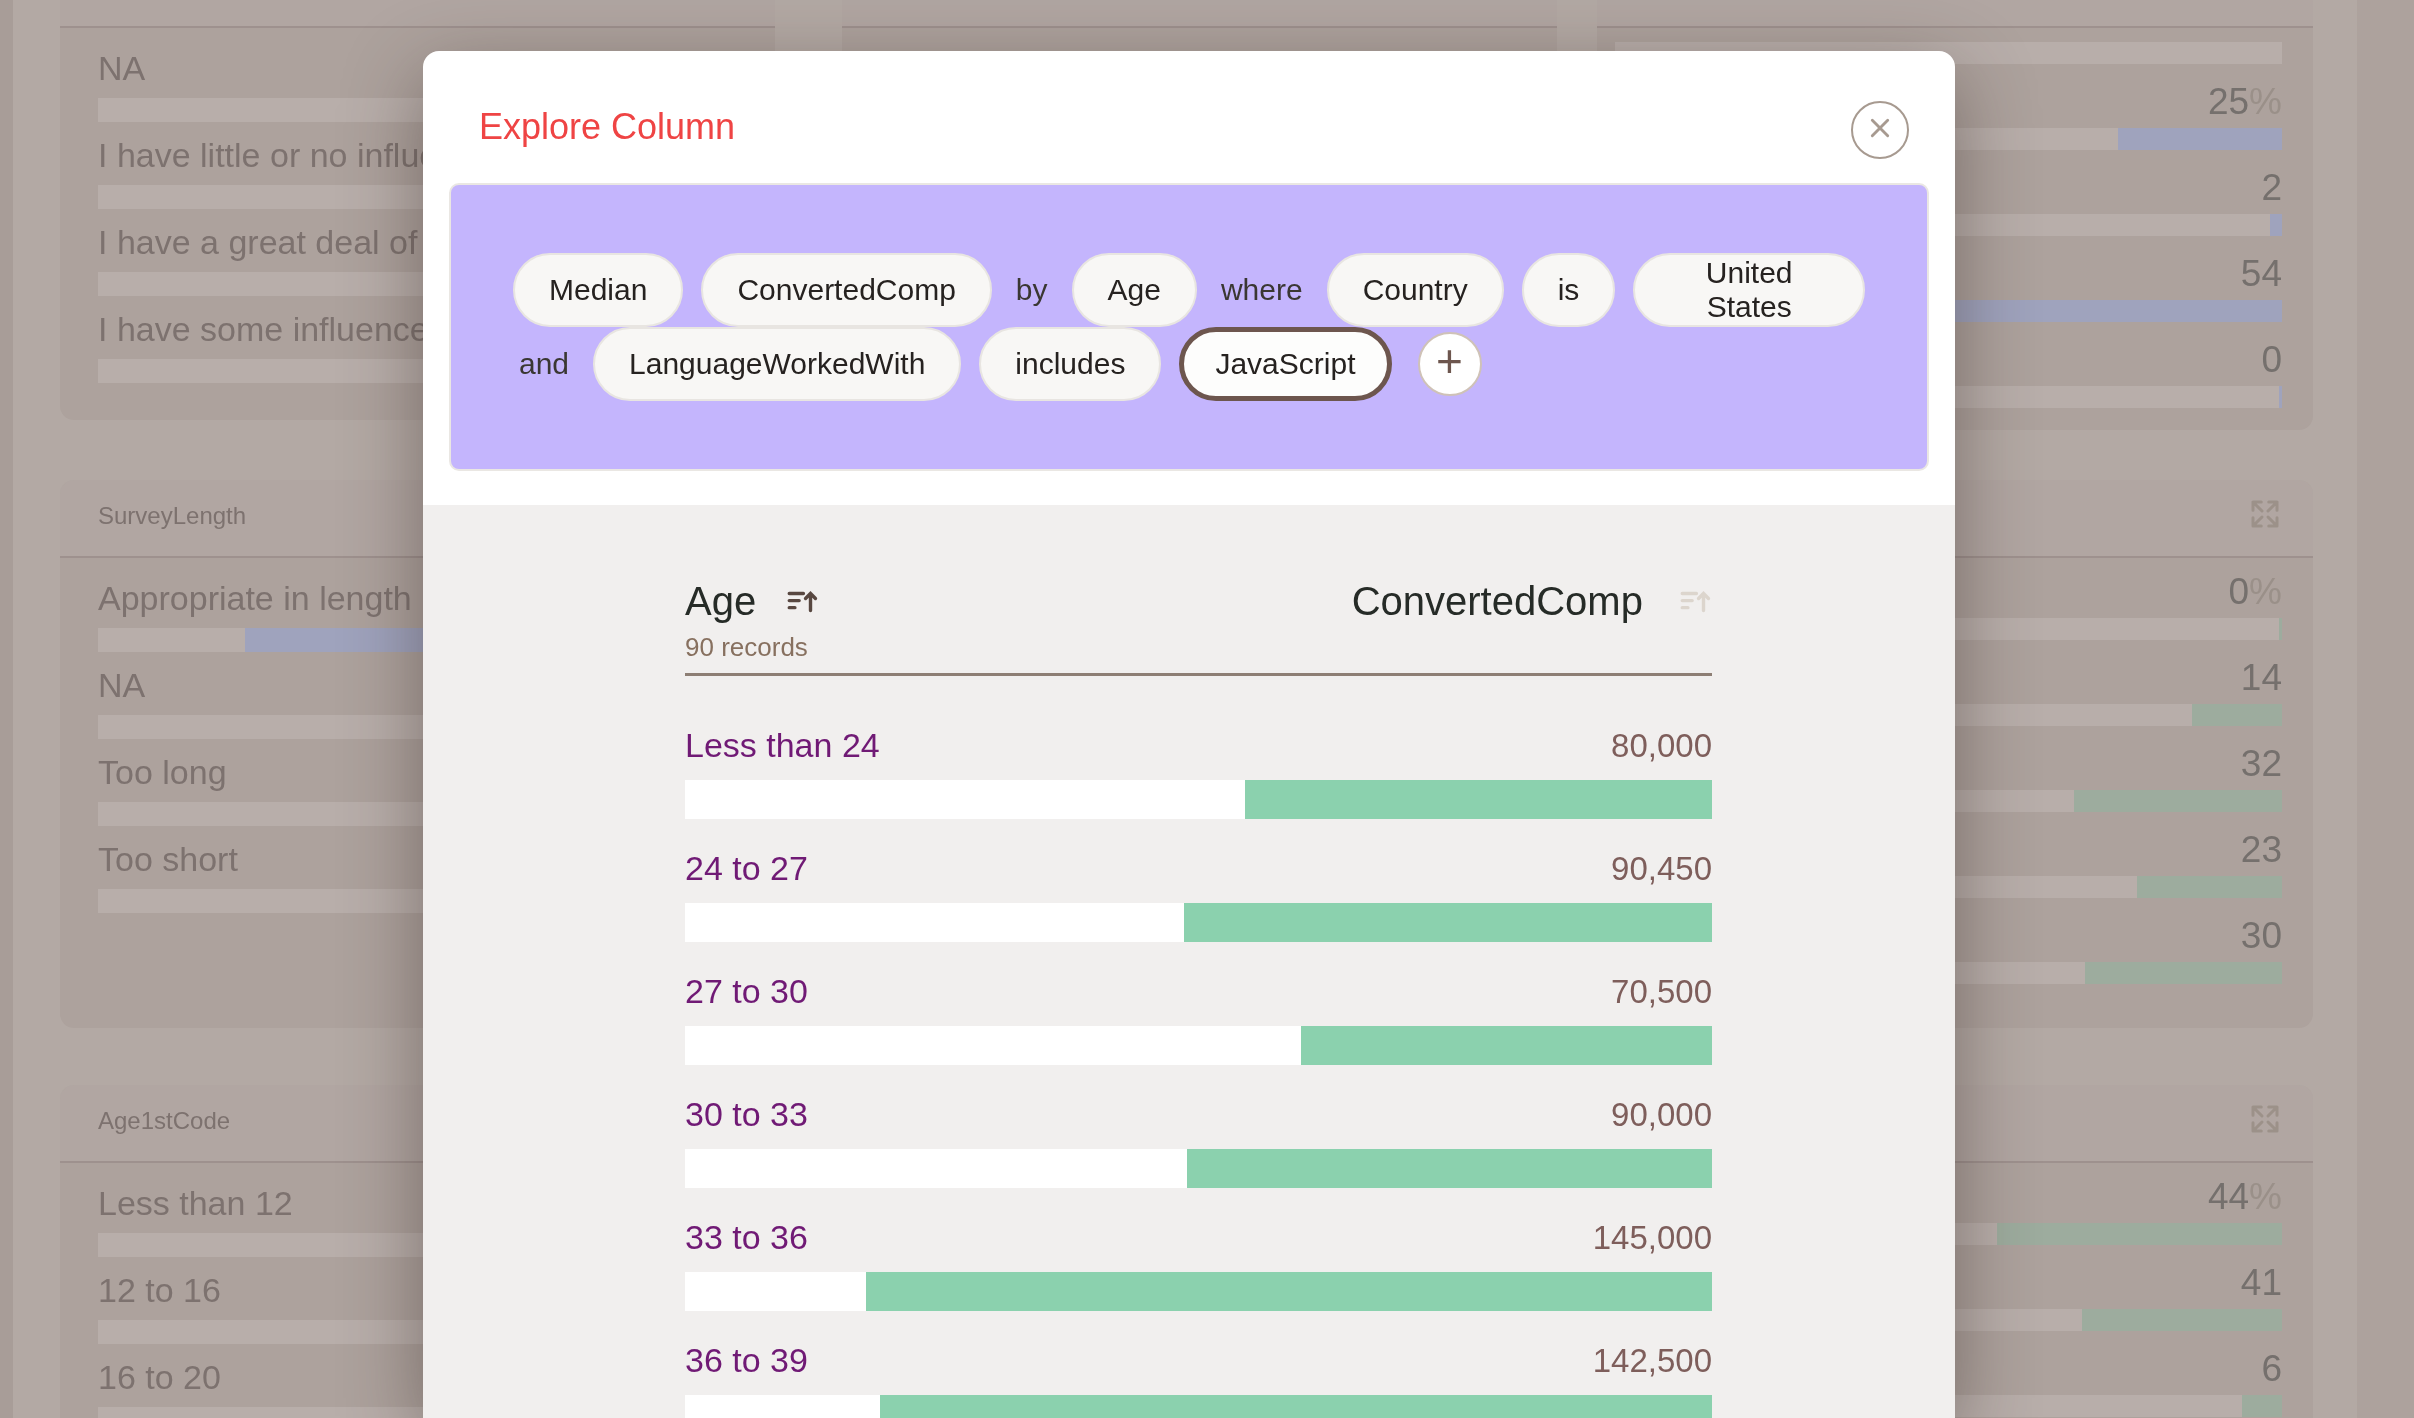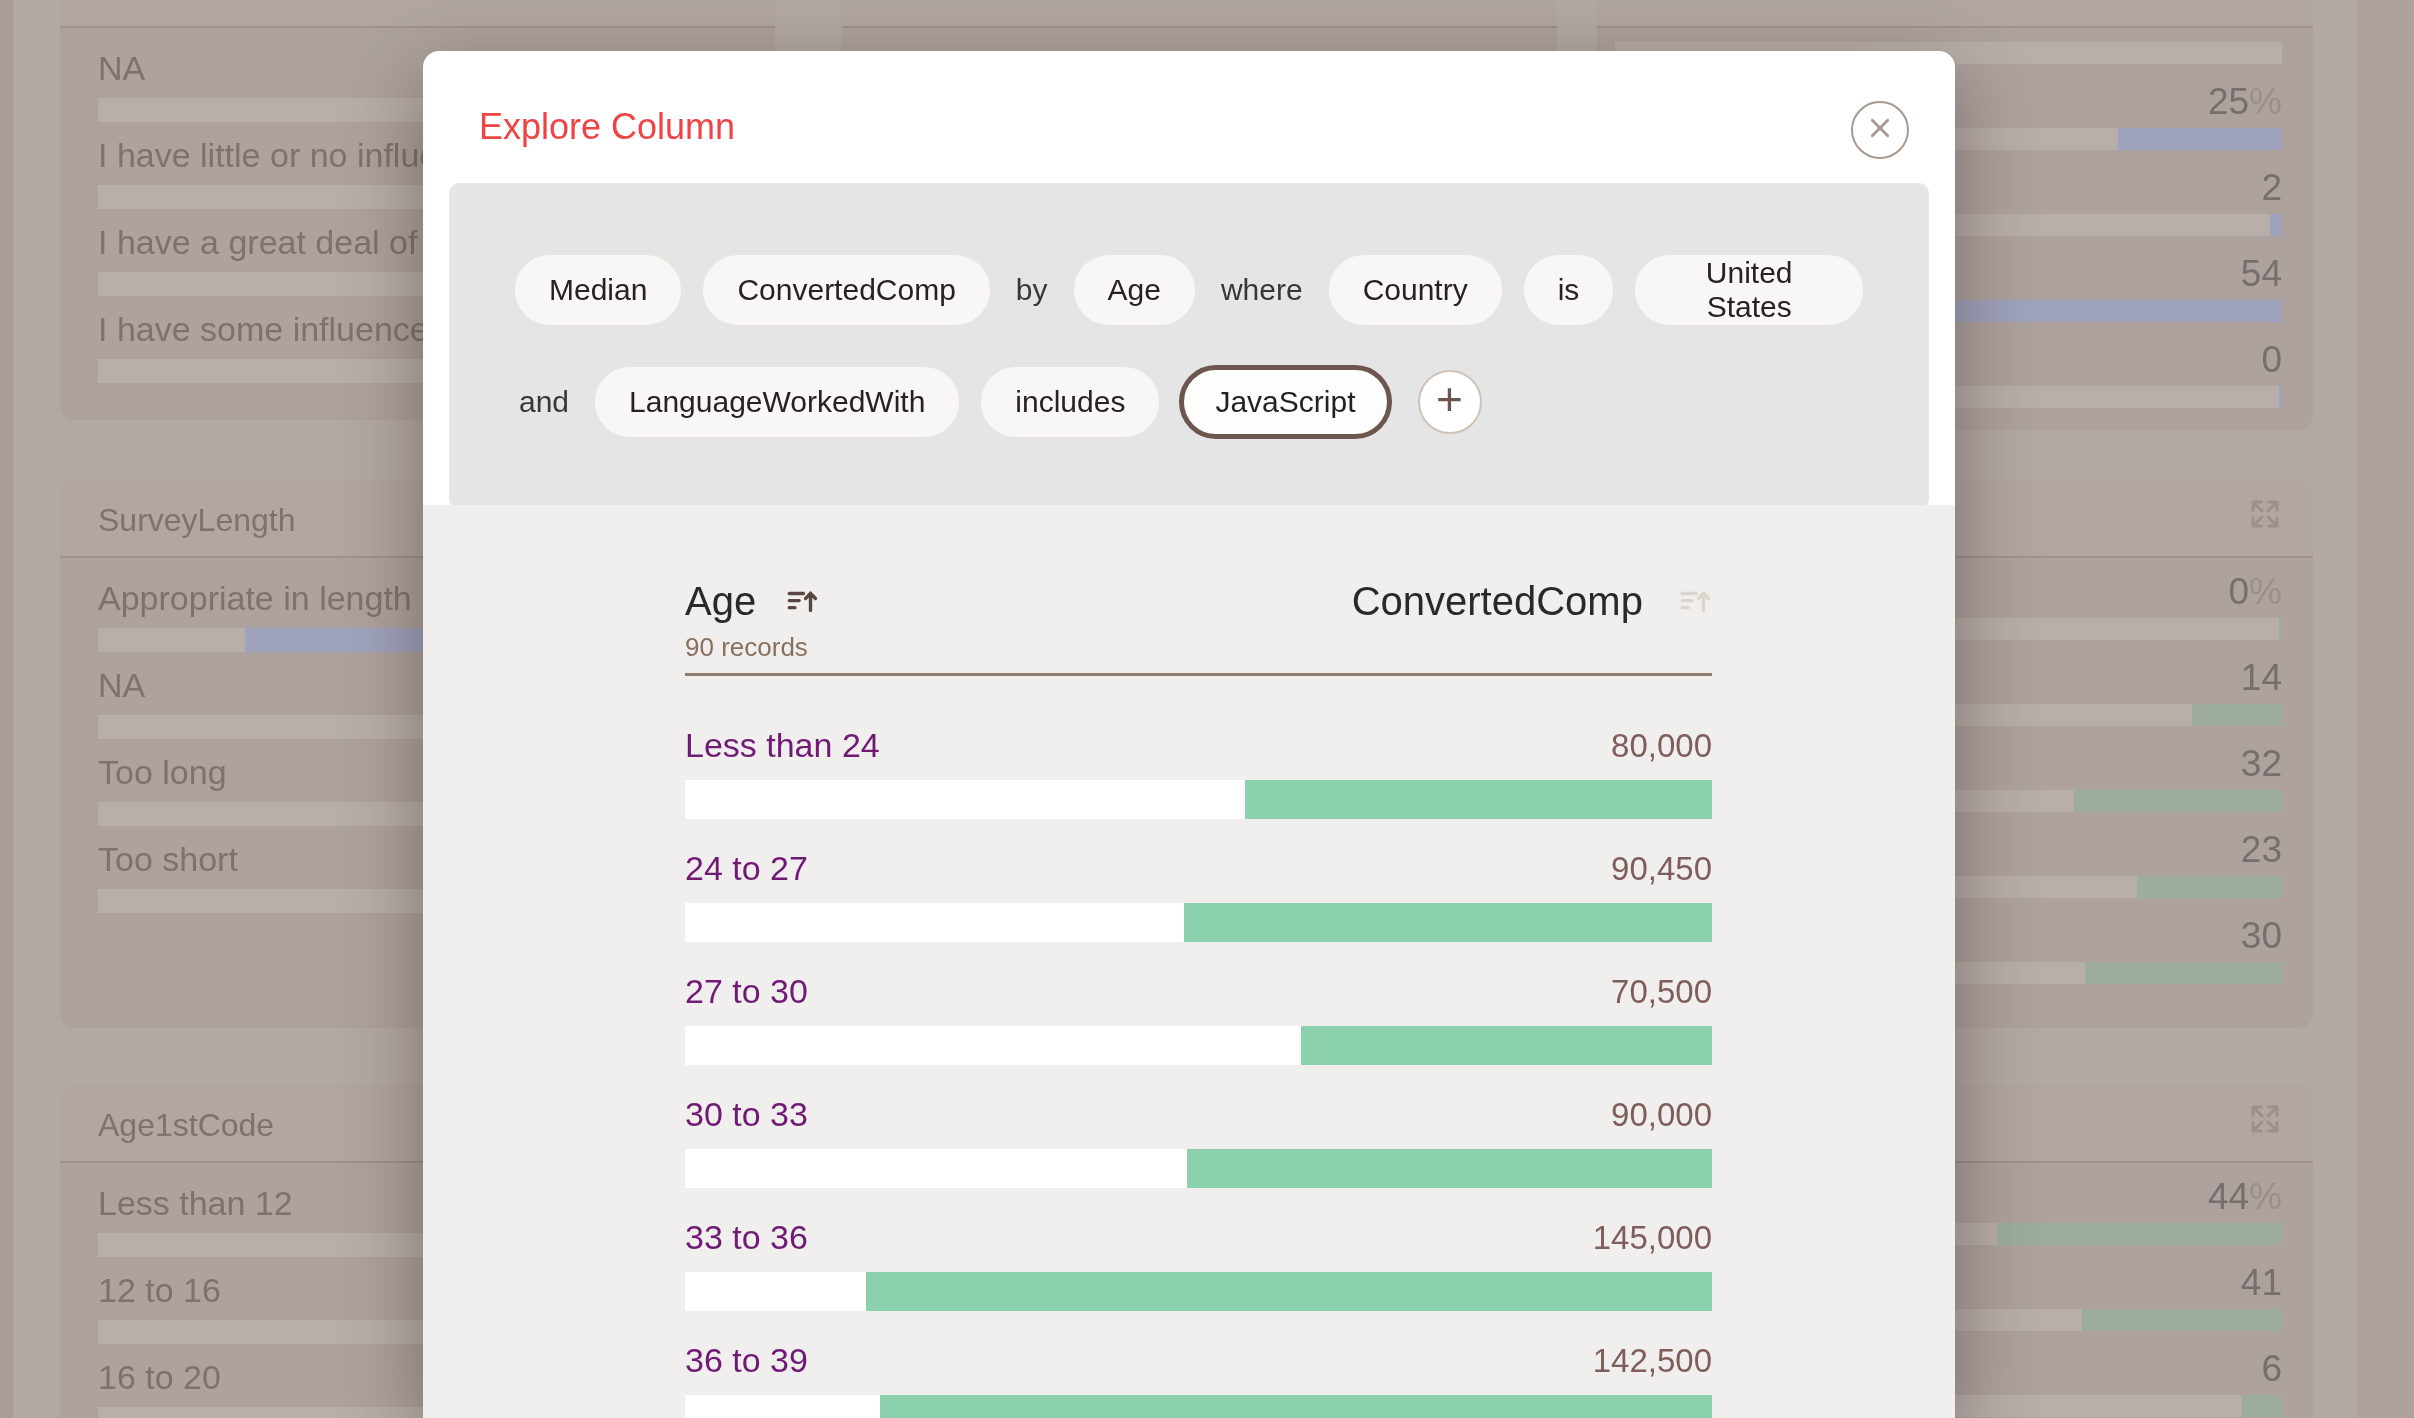--- a/index.html
+++ b/index.html
@@ -4,21 +4,21 @@
 <style>
   html,body{margin:0;padding:0;}
   body{font-family:"Liberation Sans",sans-serif;background:#b3a9a4;}
   #app{position:relative;width:2414px;height:1418px;overflow:hidden;background:#b3a9a4;}
 
   
   .edge-strip{position:absolute;left:0;top:0;width:13px;height:100%;background:#a89d98;}
   .bgcard{position:absolute;background:#ada29d;border-radius:14px;overflow:hidden;}
   .bgcard-head{position:relative;height:78px;padding:22px 38px 0;box-sizing:border-box;
     background:rgba(255,255,255,.05);border-bottom:2px solid rgba(110,95,88,.28);}
-  .bgtitle{font-size:32px;color:#7d726f;}
+  .bgtitle{font-size:24px;color:#7d726f;}
   .bg-expand{position:absolute;right:30px;top:16px;color:#9c9189;}
   .card-lt{left:60px;top:-50px;width:715px;height:470px;}
   .card-sl{left:60px;top:480px;width:715px;height:548px;}
   .card-ac{left:60px;top:1085px;width:715px;height:400px;}
   .card-mt{left:842px;top:-50px;width:715px;height:470px;}
   .card-rt{left:1597px;top:-50px;width:716px;height:480px;}
   .card-rm{left:1597px;top:480px;width:716px;height:548px;}
   .card-rb{left:1597px;top:1085px;width:716px;height:380px;}
   .card-sliver{left:2357px;top:-20px;width:80px;height:1460px;border-radius:14px 0 0 14px;}
 
@@ -37,21 +37,21 @@
 
   
   .modal{position:absolute;left:423px;top:51px;width:1532px;height:1367px;background:#ffffff;
     border-radius:16px 16px 0 0;box-shadow:0 24px 80px rgba(50,38,33,.45);}
   .m-head{position:relative;padding:56px 56px 0;}
   .m-title{font-size:36px;line-height:40px;color:#ef4444;}
   .m-close{position:absolute;right:46px;top:50px;width:54px;height:54px;border-radius:50%;
     border:2.5px solid #a79a90;background:#fff;display:flex;align-items:center;justify-content:center;cursor:pointer;}
 
   .qpanel{margin:36px 26px 0;border:2px solid #eae7e3;border-radius:10px;padding:68px 62px;
-    display:flex;flex-direction:column;gap:38px;background:#e5e5e5;}
+    display:flex;flex-direction:column;background:#c4b5fd;}
   .qrow{display:flex;align-items:center;gap:18px;flex-wrap:nowrap;}
   .qpill{height:74px;padding:0 34px;border:2px solid #e8e5e1;background:#f8f7f5;border-radius:40px;
     font-size:30px;color:#262220;display:flex;align-items:center;font-family:"Liberation Sans",sans-serif;cursor:pointer;box-sizing:border-box;}
   .qpill-sel{border:5px solid #6d564e;background:#fdfdfc;padding:0 31px;}
   .qword{font-size:30px;color:#3a3733;margin:0 6px;}
   .qadd{width:64px;height:64px;border-radius:50%;border:2px solid #cfc2b7;background:#fff;color:#6d564e;
     font-size:46px;line-height:56px;display:flex;align-items:center;justify-content:center;margin-left:8px;cursor:pointer;
     font-family:"Liberation Sans",sans-serif;padding:0 0 6px 0;box-sizing:border-box;}
 
   .results{position:absolute;left:0;right:0;top:454px;bottom:0;background:#f1efee;overflow:hidden;}

